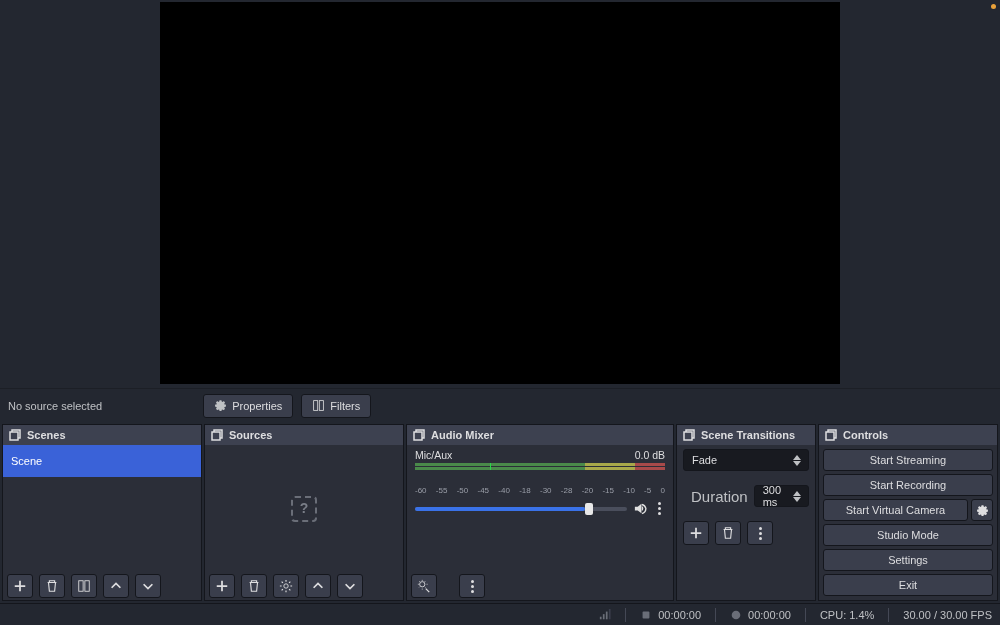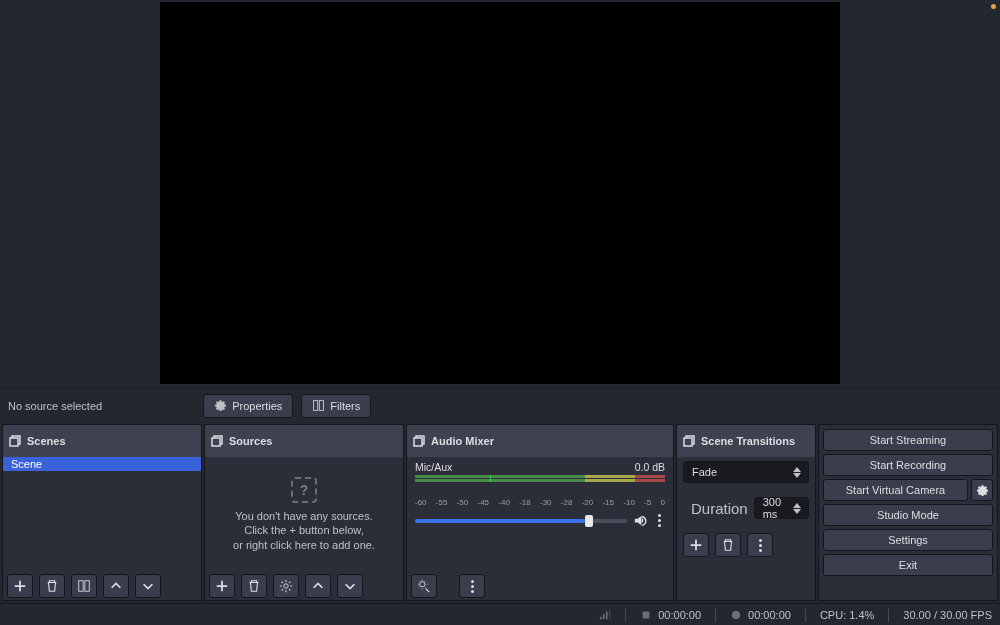--- a/index.html
+++ b/index.html
@@ -30,32 +30,32 @@
   
   .src-toolbar{flex:0 0 34px;background:var(--bg);display:flex;align-items:center;padding:0 6px;gap:8px;border-top:1px solid rgba(0,0,0,0.2);}
   .src-toolbar .label{color:var(--text-dim);margin-left:2px;}
   .src-toolbar .spacer{flex:0 0 85px;}
   .btn{background:var(--button);color:var(--text);border:1px solid var(--border);border-radius:3px;height:24px;display:inline-flex;align-items:center;justify-content:center;padding:0 10px;gap:5px;cursor:pointer;font-size:11px;}
   .btn svg{width:13px;height:13px;fill:var(--text-dim);}
 
   
   .docks{flex:1 1 auto;display:flex;gap:2px;padding:2px;min-height:0;}
   .dock{display:flex;flex-direction:column;background:var(--bg-darker);border:1px solid var(--border);min-width:0;}
-  .dock-header{height:32px;background:var(--panel-header);display:flex;align-items:center;padding:0 6px;gap:6px;color:var(--text);font-weight:600;font-size:11px;}
+  .dock-header{height:20px;background:var(--panel-header);display:flex;align-items:center;padding:0 6px;gap:6px;color:var(--text);font-weight:600;font-size:11px;}
   .dock-header .winicon{width:12px;height:12px;display:inline-block;}
   .dock-body{flex:1;background:var(--panel);display:flex;flex-direction:column;min-height:0;position:relative;}
   .dock-footer{height:28px;background:var(--panel);display:flex;align-items:center;padding:0 4px;gap:6px;}
 
   .dock.scenes{flex:0 0 200px;}
   .dock.sources{flex:0 0 200px;}
   .dock.mixer{flex:1 1 auto;}
   .dock.transitions{flex:0 0 140px;}
   .dock.controls{flex:0 0 180px;}
 
-  .scene-item{height:14px;display:flex;align-items:center;padding:0 8px;background:var(--selected);color:#fff;}
+  .scene-item{height:32px;display:flex;align-items:center;padding:0 8px;background:var(--selected);color:#fff;}
 
   .empty-sources{flex:1;display:flex;flex-direction:column;align-items:center;justify-content:center;color:var(--text-dim);text-align:center;gap:6px;}
   .empty-sources .q{width:26px;height:26px;border:2px dashed #6a6e78;border-radius:4px;display:flex;align-items:center;justify-content:center;color:#7a7e88;font-weight:bold;font-size:14px;}
   .empty-sources div{line-height:1.3;}
 
   .iconbtn{width:26px;height:24px;background:var(--button);border:1px solid var(--border);border-radius:3px;display:inline-flex;align-items:center;justify-content:center;cursor:pointer;}
   .iconbtn svg{width:14px;height:14px;fill:var(--text);stroke:var(--text);}
 
   
   .mixer-channel{padding:4px 8px 0 8px;}
@@ -170,25 +170,20 @@
     <div class="dock-header">
       <span class="winicon"><svg viewBox="0 0 12 12">
             <rect x="1" y="3" width="8" height="8"></rect>
             <path d="M3 3V1h8v8h-2"></path>
           </svg></span>
       <span>Sources</span>
     </div>
     <div class="dock-body">
       <div class="empty-sources">
         <div class="q">?</div>
-        <div>
-          <div>You don't have any sources.</div>
-          <div>Click the + button below,</div>
-          <div>or right click here to add one.</div>
-        </div>
       </div>
     </div>
     <div class="dock-footer">
       <div class="iconbtn">
           <svg viewBox="0 0 16 16">
             <path d="M8 2v12M2 8h12" stroke-width="2" fill="none"></path>
           </svg>
         </div>
       <div class="iconbtn">
           <svg viewBox="0 0 16 16">
@@ -333,20 +328,27 @@
               <span></span>
               <span></span>
               <span></span>
             </div>
           </div>
       </div>
     </div>
   </div>
 
   <div class="dock controls">
+    <div class="dock-header">
+      <span class="winicon"><svg viewBox="0 0 12 12">
+            <rect x="1" y="3" width="8" height="8"></rect>
+            <path d="M3 3V1h8v8h-2"></path>
+          </svg></span>
+      <span>Controls</span>
+    </div>
     <div class="dock-body controls-body">
       <div class="cbtn">
           <span>Start Streaming</span>
         </div>
       <div class="cbtn">
           <span>Start Recording</span>
         </div>
       <div class="cbtn-row">
         <div class="cbtn">
             <span>Start Virtual Camera</span>

